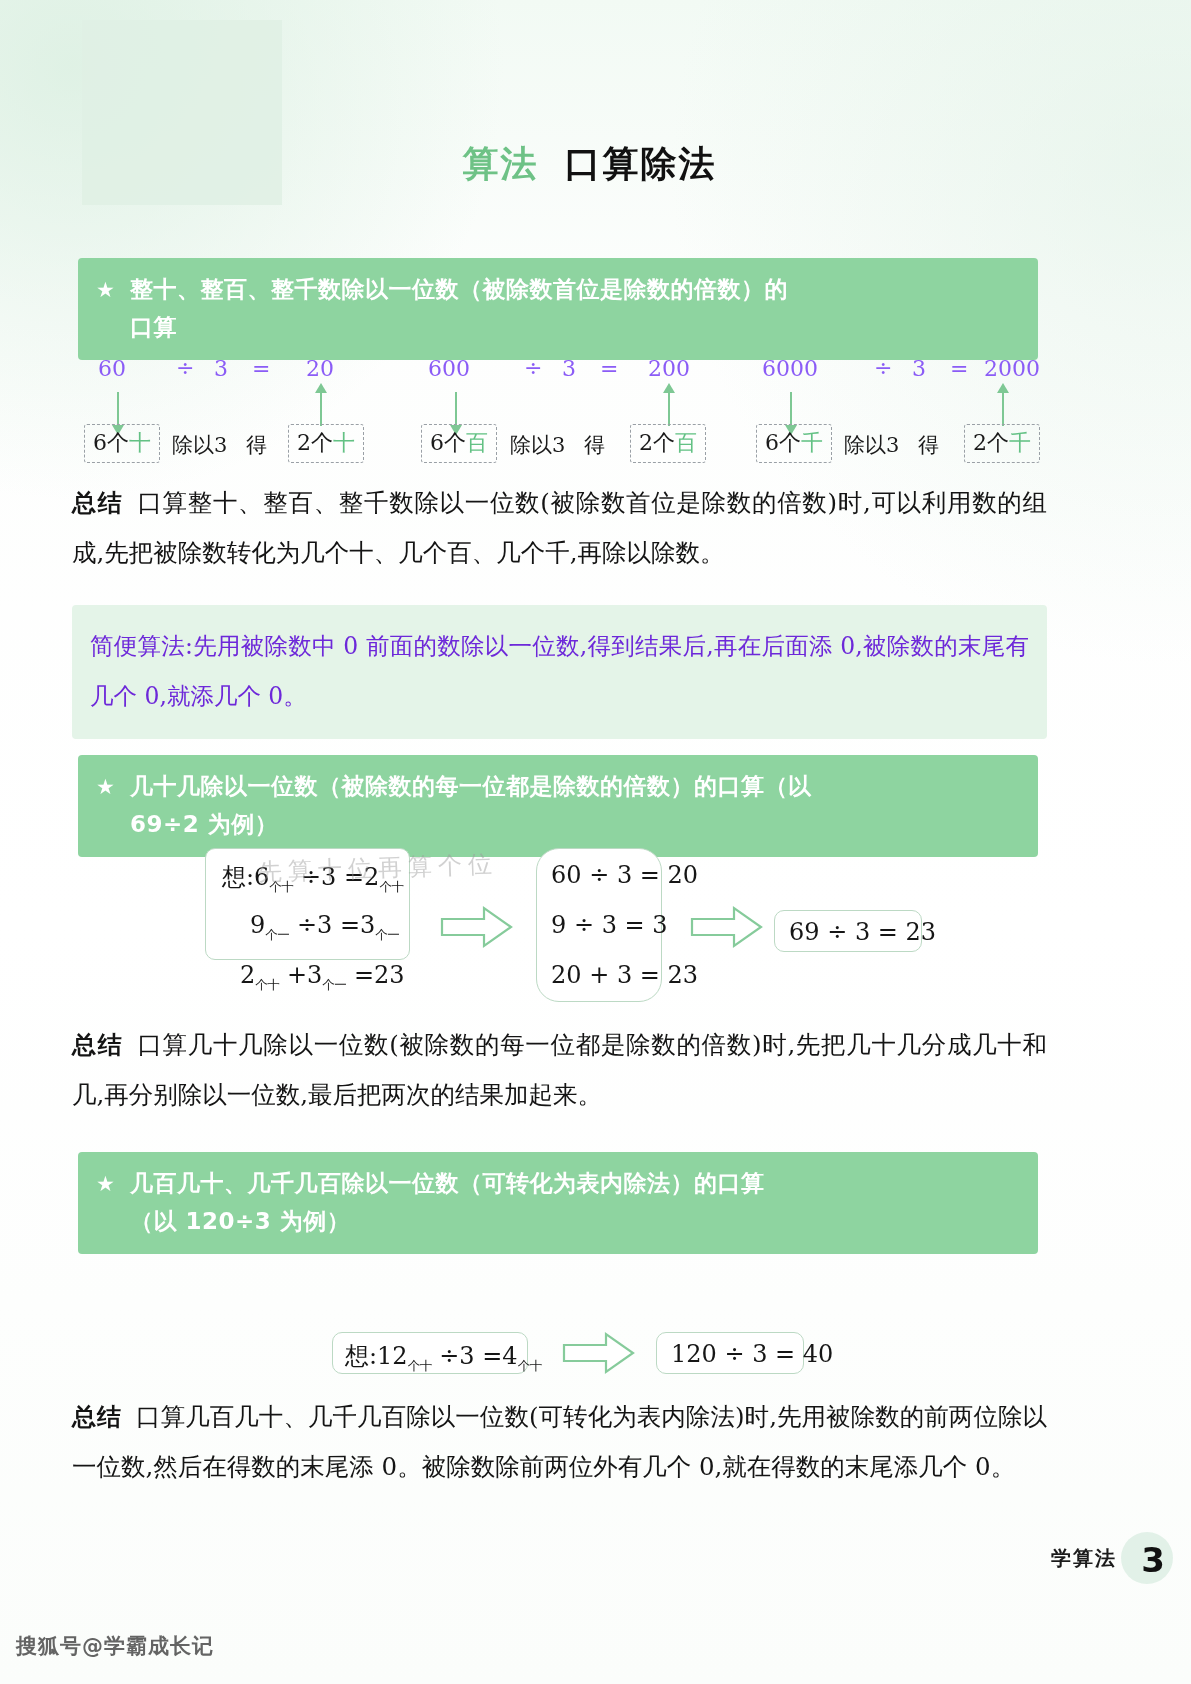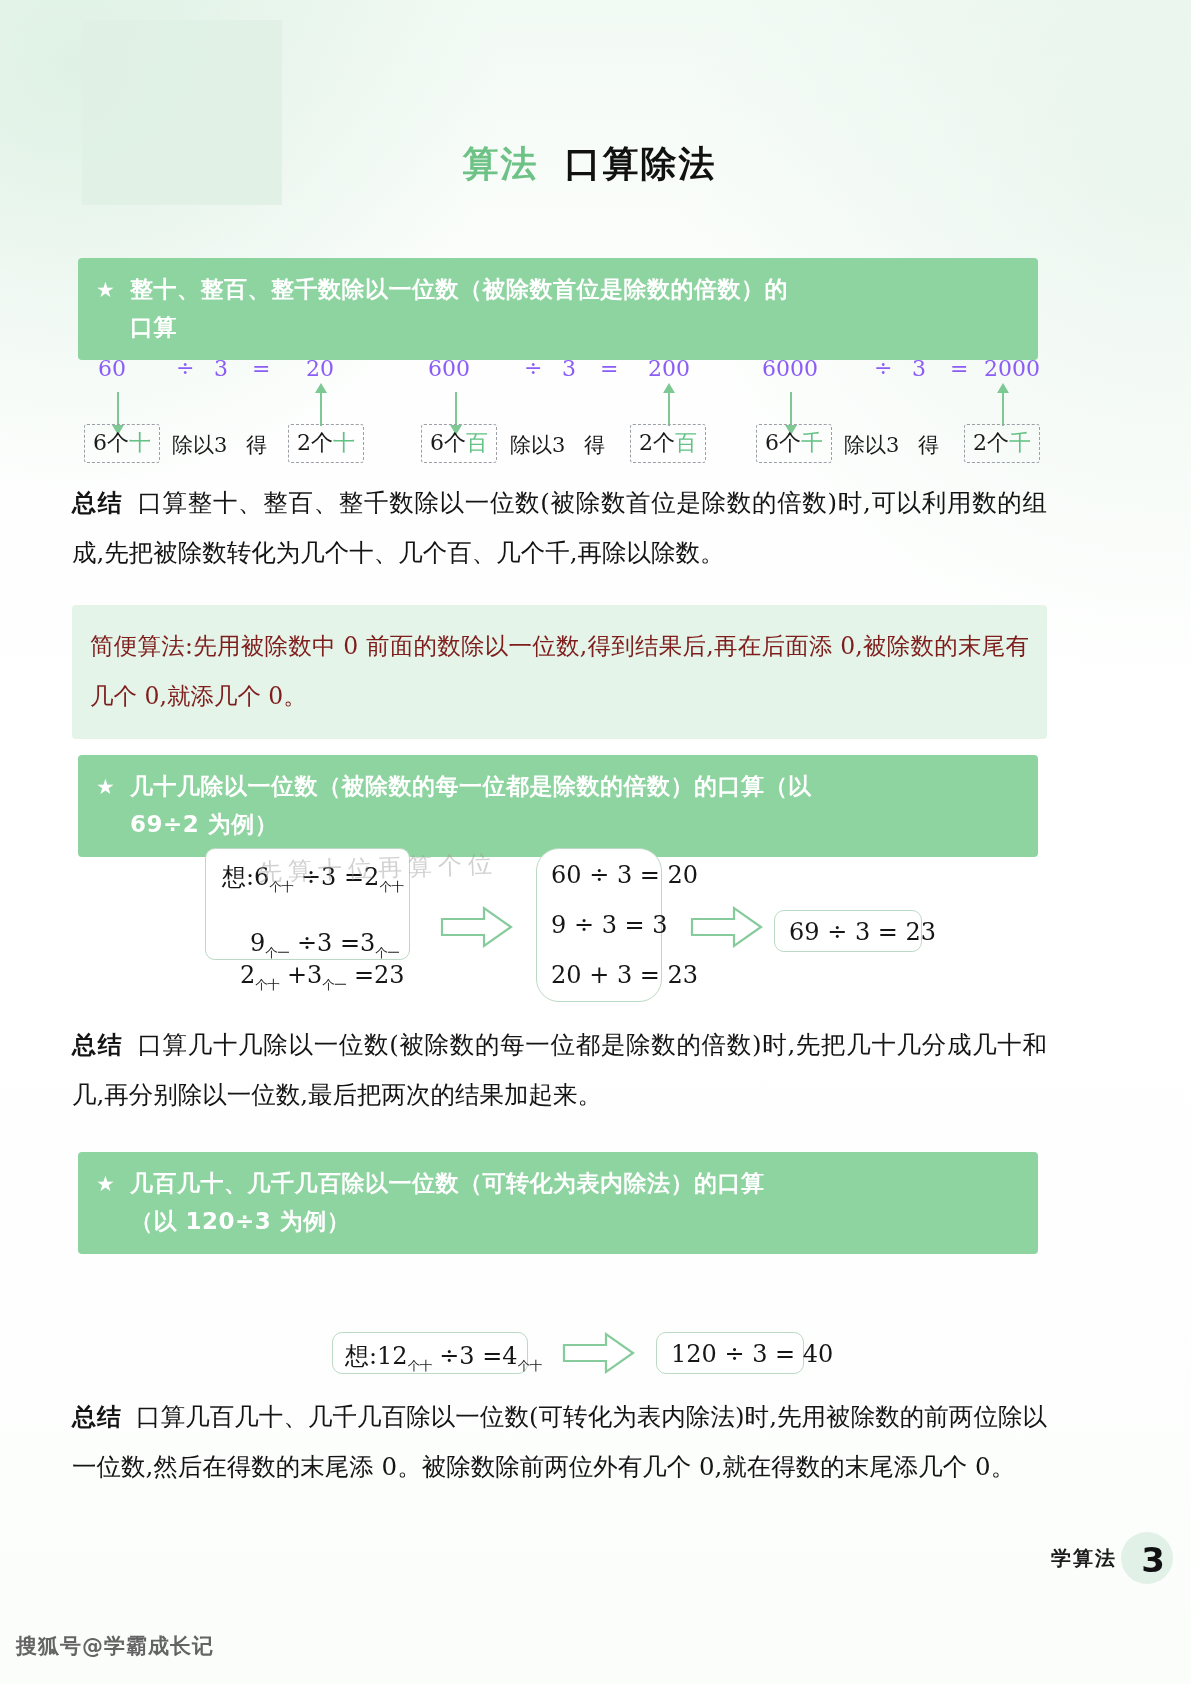--- a/index.html
+++ b/index.html
@@ -69,21 +69,21 @@
     font-size:24.5px;line-height:50px;color:#141414;
     text-align:justify;
   }
   .para .zj{font-family:"DejaVu Sans","Liberation Sans",sans-serif;font-weight:bold;font-size:24px;margin-right:14px;letter-spacing:1px;}
 
   
   .tipbox{
     position:absolute;left:72px;width:975px;
     background:#e4f4e8;border-radius:4px;
     padding:16px 18px 18px 18px;box-sizing:border-box;
-    font-size:23.5px;line-height:50px;color:#7f1d1d;text-align:justify;
+    font-size:23.5px;line-height:50px;color:#6d28d9;text-align:justify;
   }
 
   
   .flowbox{
     position:absolute;border:1.5px solid #bcd9c4;border-radius:10px;
     background:#ffffff;box-sizing:border-box;
     font-size:24px;color:#161616;
   }
   .flowline{position:absolute;white-space:nowrap;}
   .sub{font-size:12.5px;vertical-align:sub;letter-spacing:-.5px;}
@@ -180,21 +180,21 @@
 
   <div class="sec-head" style="top:755px;">
     <span class="star">★</span><span>几十几除以一位数（被除数的每一位都是除数的倍数）的口算（以</span>
     <span class="hd-line2">69÷2 为例）</span>
   </div>
 
   <div class="flowbox" style="left:205px;top:848px;width:205px;height:112px;">
     <div class="flowline" style="left:16px;top:12px;">
       <span>想:6</span><span class="sub">个十</span><span> ÷3 =2</span><span class="sub">个十</span>
     </div>
-    <div class="flowline" style="left:44px;top:62px;margin-top:18px;">
+    <div class="flowline" style="left:44px;top:62px;">
       <span>9</span><span class="sub">个一</span><span> ÷3 =3</span><span class="sub">个一</span>
     </div>
     <div class="flowline" style="left:34px;top:112px;">
       <span>2</span><span class="sub">个十</span><span> +3</span><span class="sub">个一</span><span> =23</span>
     </div>
   </div>
   <div class="wm" style="left:258px;top:852px;">先算十位再算个位</div>
 
   <div class="fat-arrow" style="left:440px;top:905px;">
     <svg width="74" height="44" viewBox="0 0 74 44" xmlns="http://www.w3.org/2000/svg">

